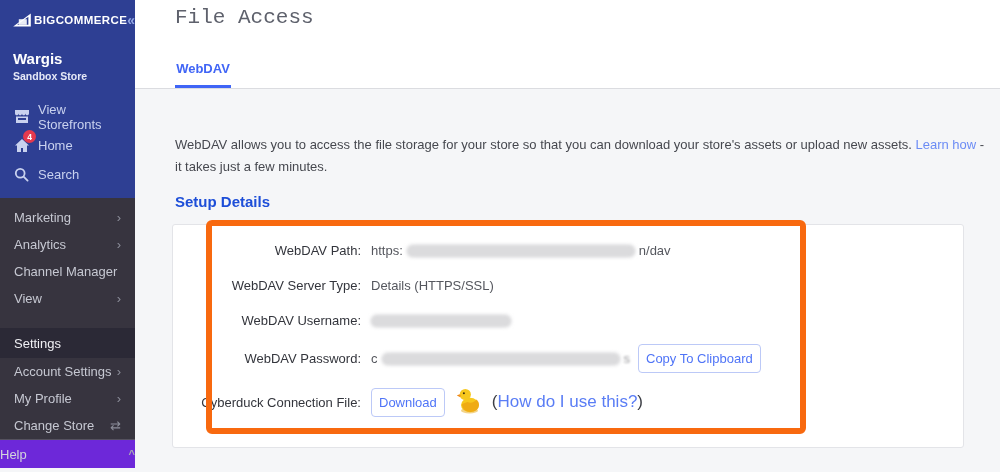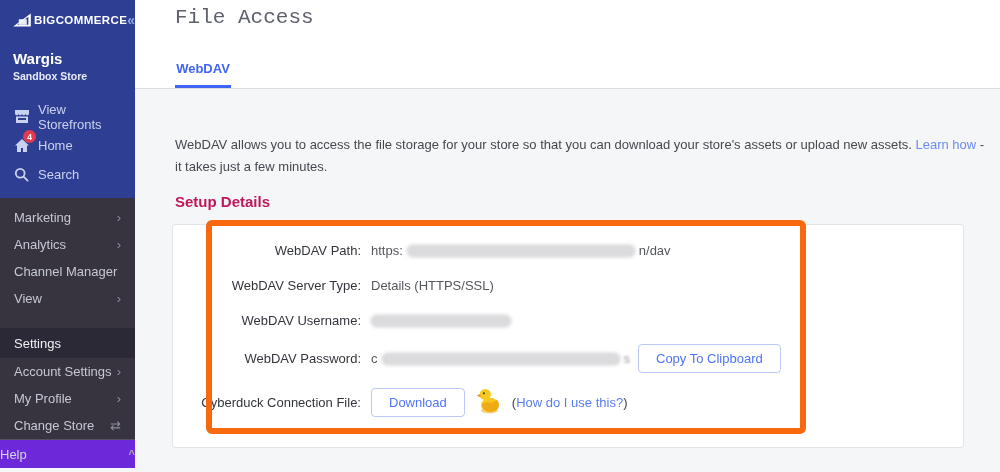--- a/index.html
+++ b/index.html
@@ -29,31 +29,31 @@
   .sb2-help .arrow { margin-left:auto; color:#a9abb5; font-size:11px; font-weight:bold; }
 
   
   .main { position:absolute; left:135px; top:0; width:865px; height:472px; }
   .main-header { background:#fff; height:89px; border-bottom:1px solid #dbdce0; position:relative; }
   .page-title { position:absolute; left:40px; top:6px; font-size:21px; color:#5e616c; font-weight:400;font-family:Liberation Mono, monospace; }
   .tab { position:absolute; left:40px; bottom:0; padding-bottom:9px; font-size:13px; font-weight:bold; color:#4065f6; border-bottom:3px solid #4065f6; min-width:56px; text-align:center; cursor:pointer; }
   .content { position:absolute; left:0; top:90px; width:982px; height:382px; background:#f5f6f8; }
   .desc { position:absolute; left:40px; top:44px; width:818px; font-size:13px; line-height:1.68; color:#46484f; }
   .desc a { color:#6c8cf5; text-decoration:none; cursor:pointer; }
-  .setup-heading { position:absolute; left:40px; top:103px; font-size:15px; font-weight:bold; color:#be185d; }
+  .setup-heading { position:absolute; left:40px; top:103px; font-size:15px; font-weight:bold; color:#1d4ed8; }
   .panel { position:absolute; left:37px; top:134px; width:792px; height:224px; background:#fff; border:1px solid #e3e4e8; border-radius:3px; padding-top:8px; }
   .row { display:flex; align-items:center; height:35px; }
   .row.tall { height:41px; }
   .row.taller { height:46px; }
   .row-label { width:198px; flex:none; text-align:right; padding-right:10px; font-size:13px; color:#33353c; }
   .row-value { display:flex; align-items:center; font-size:13px; color:#55575e; }
   .blurbar { height:12px; border-radius:6px; background:#dbdbdd; filter:blur(1.5px); box-shadow:0 0 3px #d0d0d3; margin:0 4px; }
-  .btn { background:#fff; border:1px solid #bcc9f7; border-radius:4px; color:#4f74f7; font-size:13px; font-family:"Liberation Sans",sans-serif; padding:6px 17px; cursor:pointer; }
+  .btn { background:#fff; border:1px solid #bcc9f7; border-radius:4px; color:#4f74f7; font-size:13px; font-family:"Liberation Sans",sans-serif; padding:6px 7px; cursor:pointer; }
   .duck { margin:0 10px 0 12px; }
-  .howlink { font-size:13px; color:#3c3e45; }
+  .howlink { font-size:17px; color:#3c3e45; }
   .howlink a { color:#5a7df5; text-decoration:none; cursor:pointer; }
 
   
   .highlight-rect { position:absolute; left:206px; top:220px; width:600px; height:214px; border:6px solid #f8690f; border-radius:6px; pointer-events:none; z-index:5; }
 </style>
 </head>
 <body>
 
 <div class="app">
 

